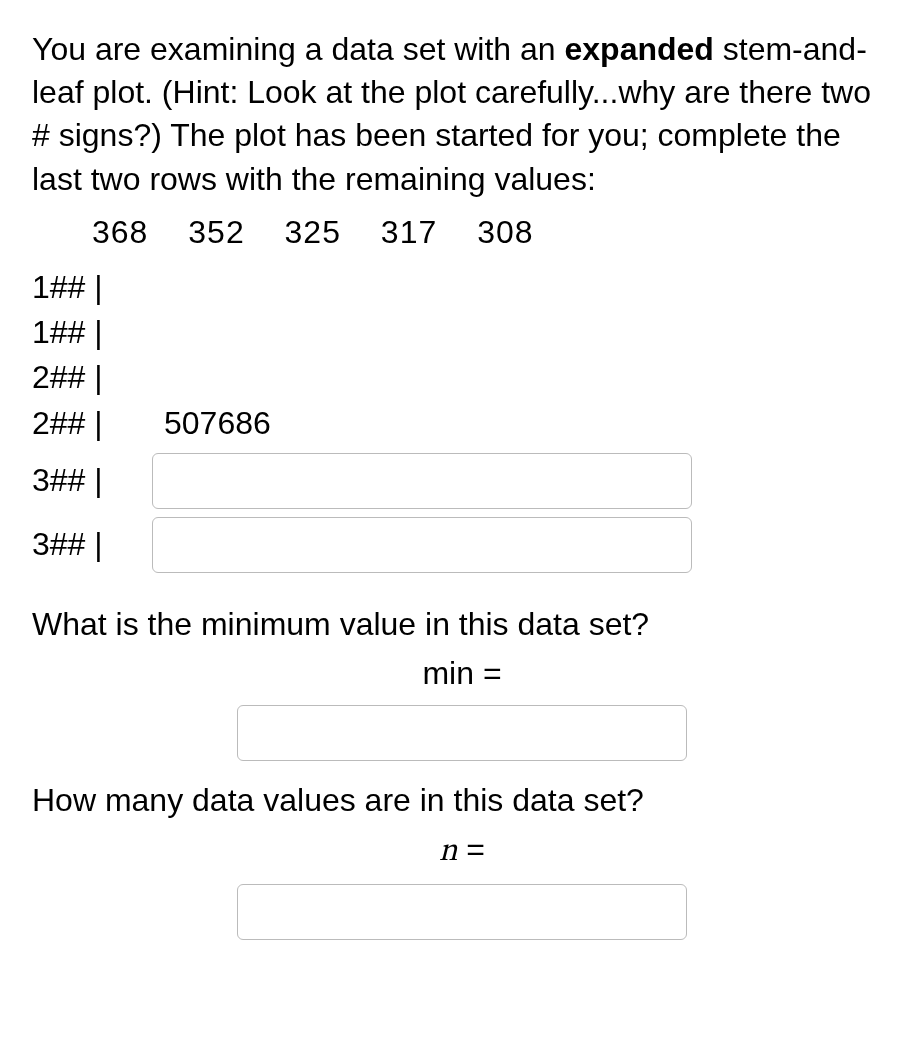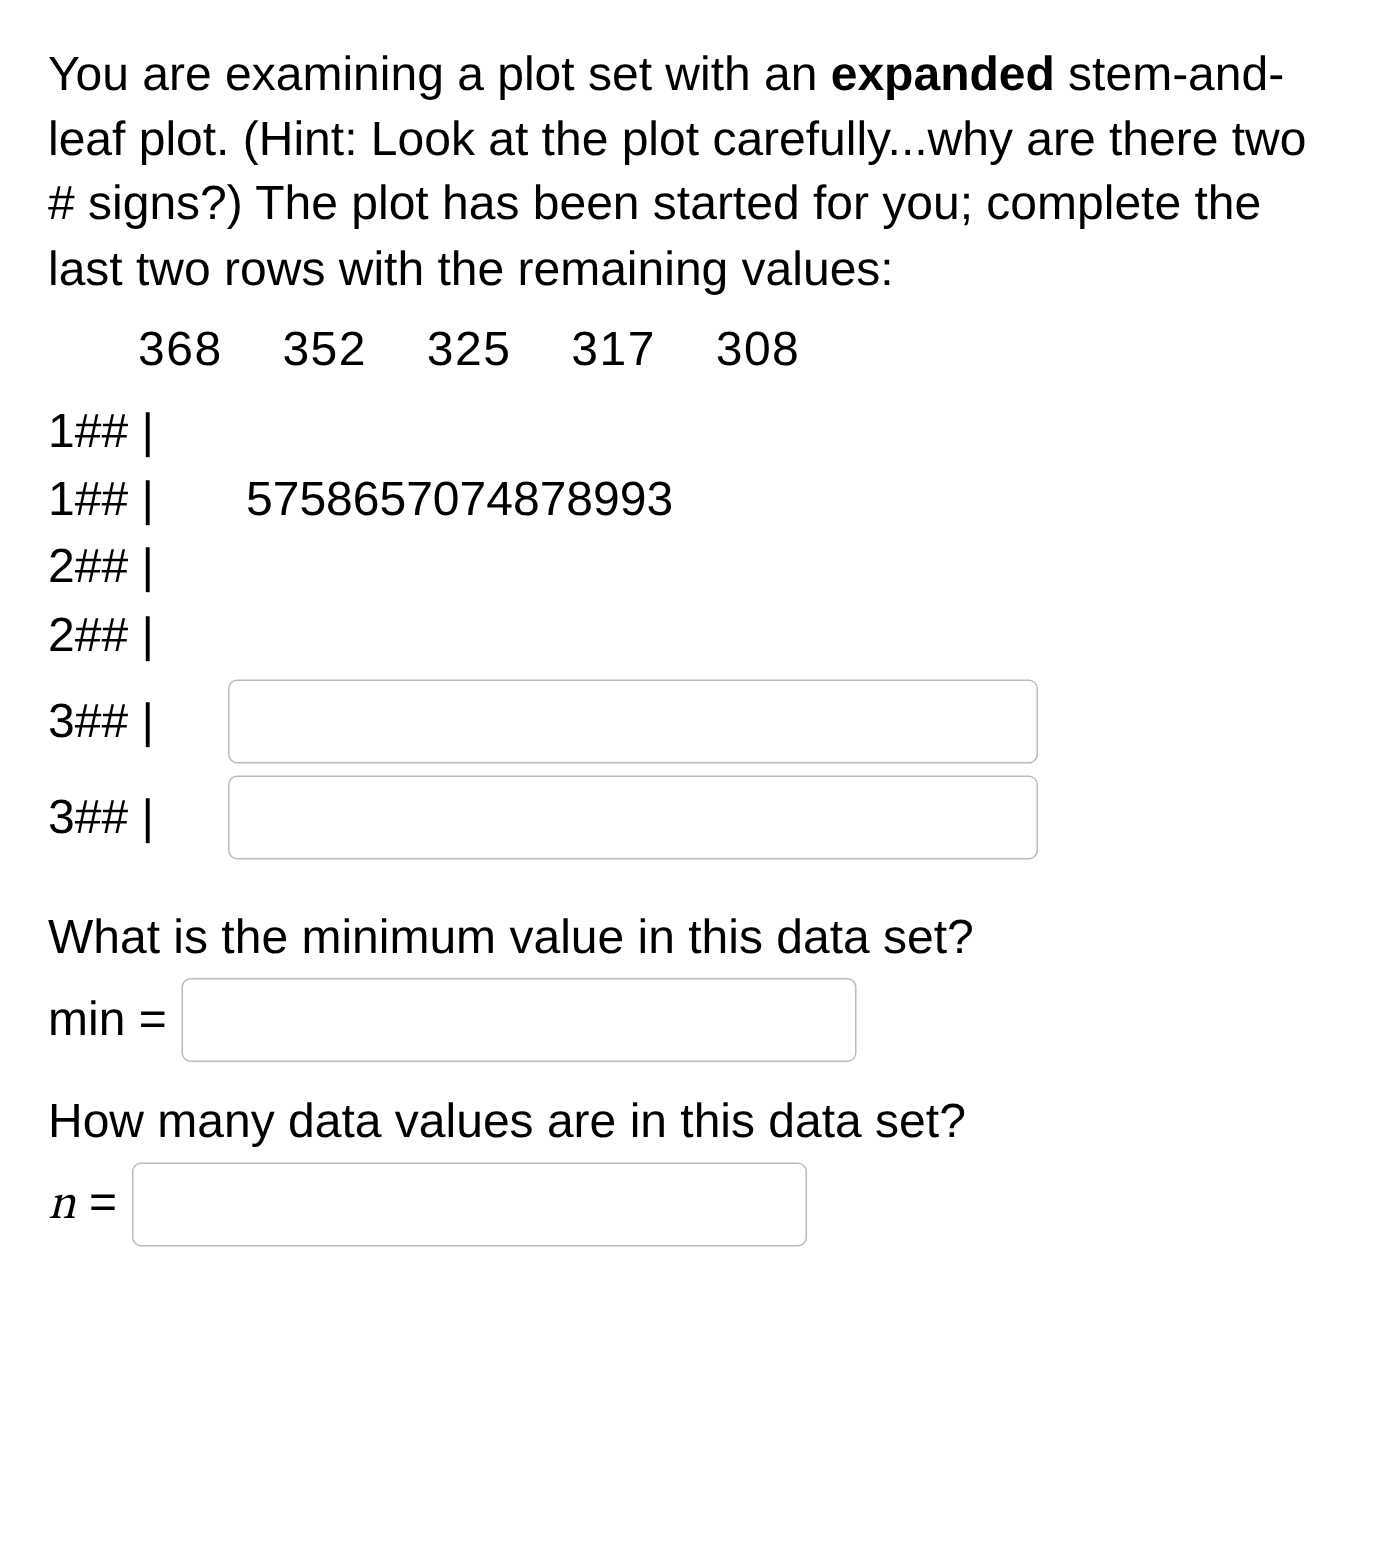--- a/index.html
+++ b/index.html
@@ -64,51 +64,52 @@
     }
     .question-block {
       margin-top: 18px;
       margin-bottom: 6px;
     }
     .answer-row {
       display: flex;
       align-items: center;
       gap: 10px;
       margin-top: 6px;
+      flex-direction: column;
     }
     .answer-label {
       min-width: auto;
     }
     .math-italic {
       font-family: "Cambria Math", "STIX Two Math", "Times New Roman", serif;
       font-style: italic;
     }
   </style>
 </head>
 <body>
 
 <div class="prompt-text">
-  <span>You are examining a plot set with an </span><span class="bold">expanded</span><span> stem-and-leaf plot. (</span><span class="italic">Hint:</span><span> Look at the plot carefully...why are there two # signs?) The plot has been started for you; complete the last two rows with the remaining values:</span>
+  <span>You are examining a data set with an </span><span class="bold">expanded</span><span> stem-and-leaf plot. (</span><span class="italic">Hint:</span><span> Look at the plot carefully...why are there two # signs?) The plot has been started for you; complete the last two rows with the remaining values:</span>
 </div>
 
 <div class="data-values">368    352    325    317    308</div>
 
 <div class="plot-section">
   <div class="plot-row">
     <span class="stem">1## | </span>
   </div>
   <div class="plot-row">
     <span class="stem">1## | </span>
-    <span class="leaves">5758657074878993</span>
   </div>
   <div class="plot-row">
     <span class="stem">2## | </span>
   </div>
   <div class="plot-row">
     <span class="stem">2## | </span>
+    <span class="leaves">507686</span>
   </div>
   <div class="plot-row has-input">
     <span class="stem">3## | </span>
     <input type="text" class="answer-box wide" value="" style="">
   </div>
   <div class="plot-row has-input">
     <span class="stem">3## | </span>
     <input type="text" class="answer-box wide" value="" style="">
   </div>
 </div>

